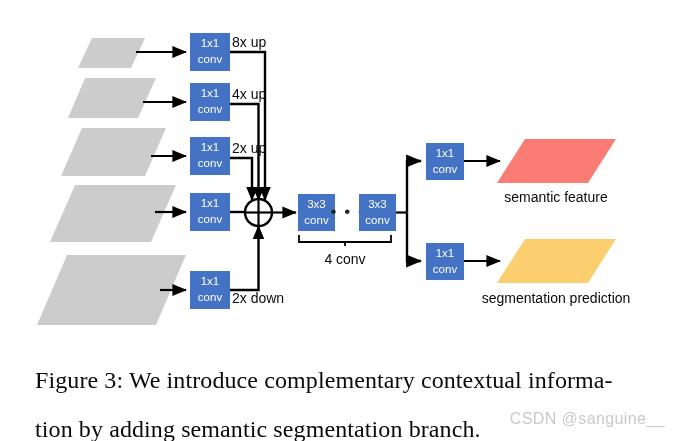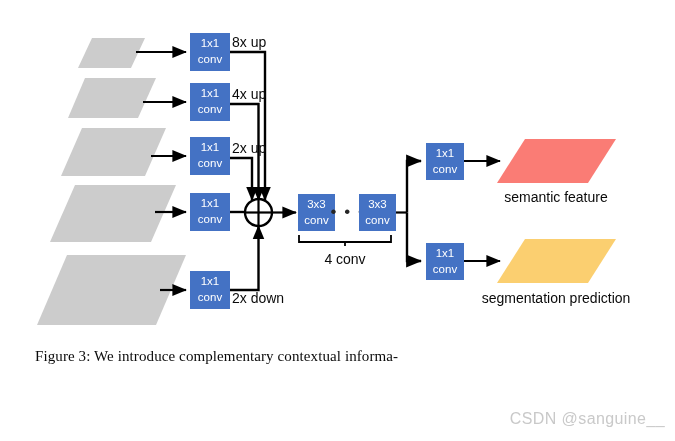--- a/index.html
+++ b/index.html
@@ -30,25 +30,26 @@
     display: block;
   }
   .caption-block {
     position: absolute;
     left: 27px;
     top: 344px;
     width: 620px;
   }
   .caption-line {
     font-family: "Liberation Serif", serif;
-    font-size: 15px;
+    font-size: 24px;
     line-height: 25px;
     color: #0a0a0a;
     letter-spacing: 0.1px;
     white-space: pre;
+    margin-top: 24px;
   }
   .watermark {
     position: absolute;
     right: 18px;
     top: 410px;
     font-family: "Liberation Sans", sans-serif;
     font-size: 16px;
     color: #c9c9c9;
     letter-spacing: 0.4px;
     user-select: none;
@@ -192,17 +193,18 @@
         <text class="box-label" x="437" y="270">conv</text>
       </g>
       <line x1="456" y1="261" x2="492" y2="261" stroke="#000000" stroke-width="2.2" marker-end="url(#arrowhead)"></line>
       <polygon points="517,239 608,239 580,283 489,283" fill="#FBCF70"></polygon>
       <text class="out-label" x="548" y="299">segmentation prediction</text>
     </g>
   </svg>
 
   <div class="caption-block">
     <div class="caption-line">Figure 3: We introduce complementary contextual informa-</div>
+    <div class="caption-line">tion by adding semantic segmentation branch.</div>
   </div>
 
   <div class="watermark">CSDN @sanguine__</div>
 
 </div>
 
 </body></html>

